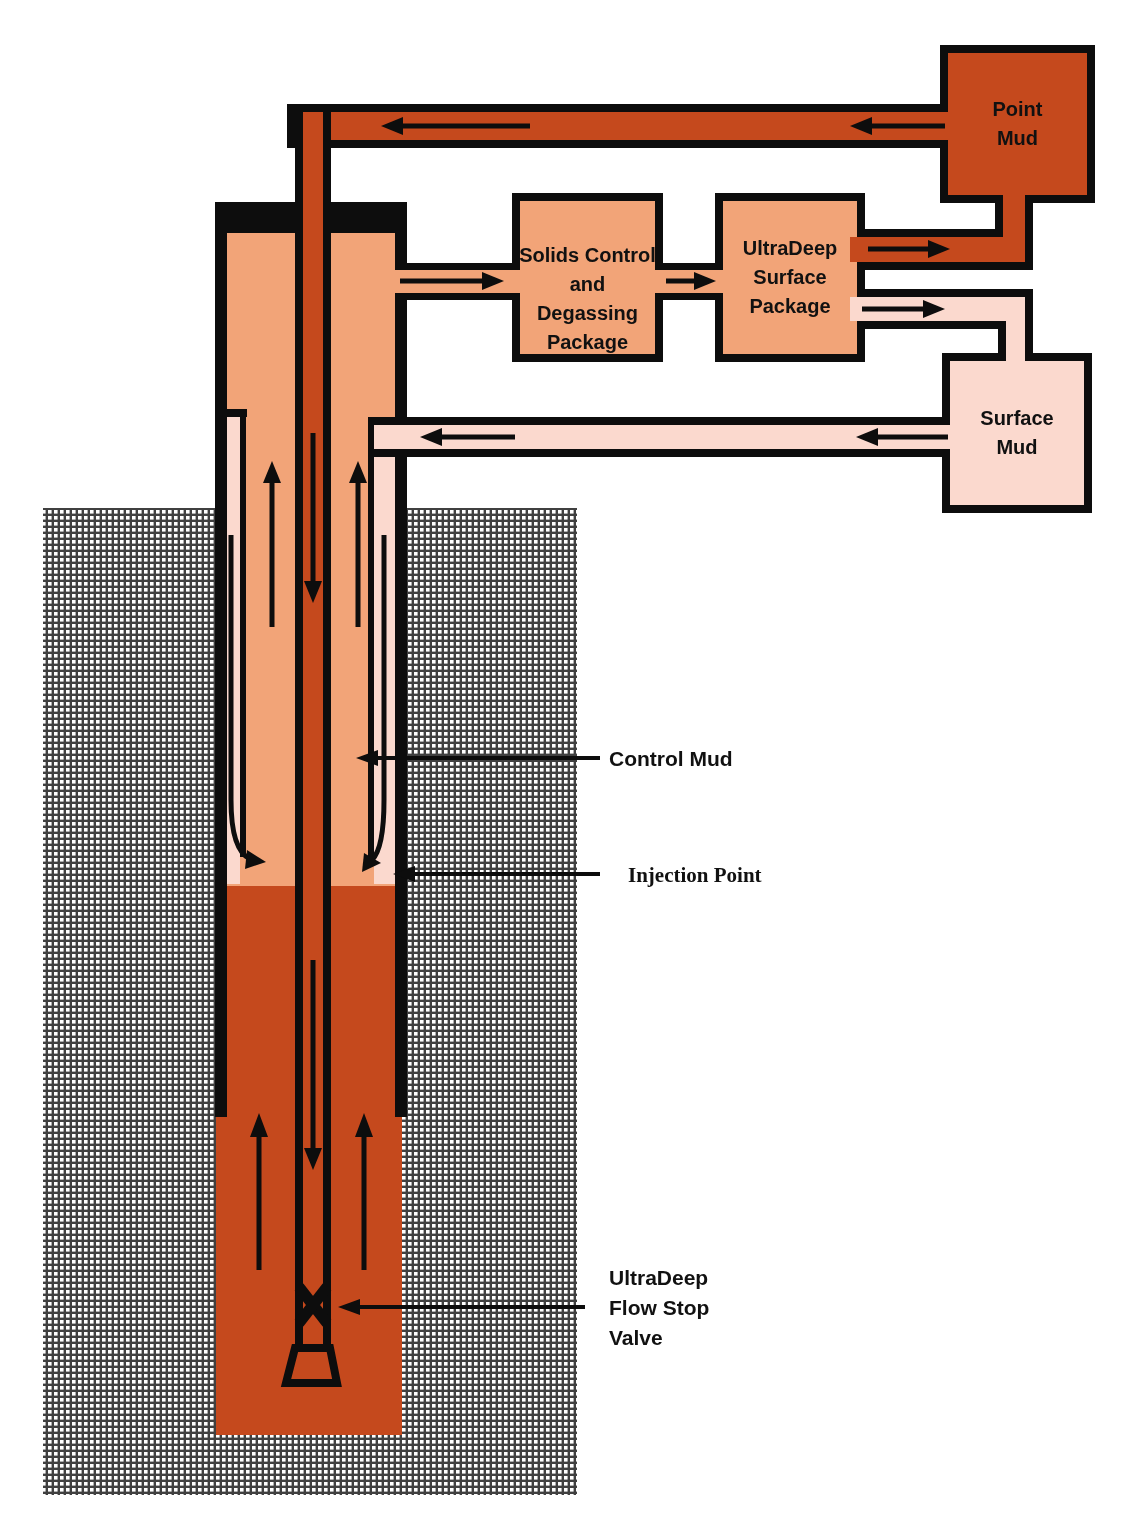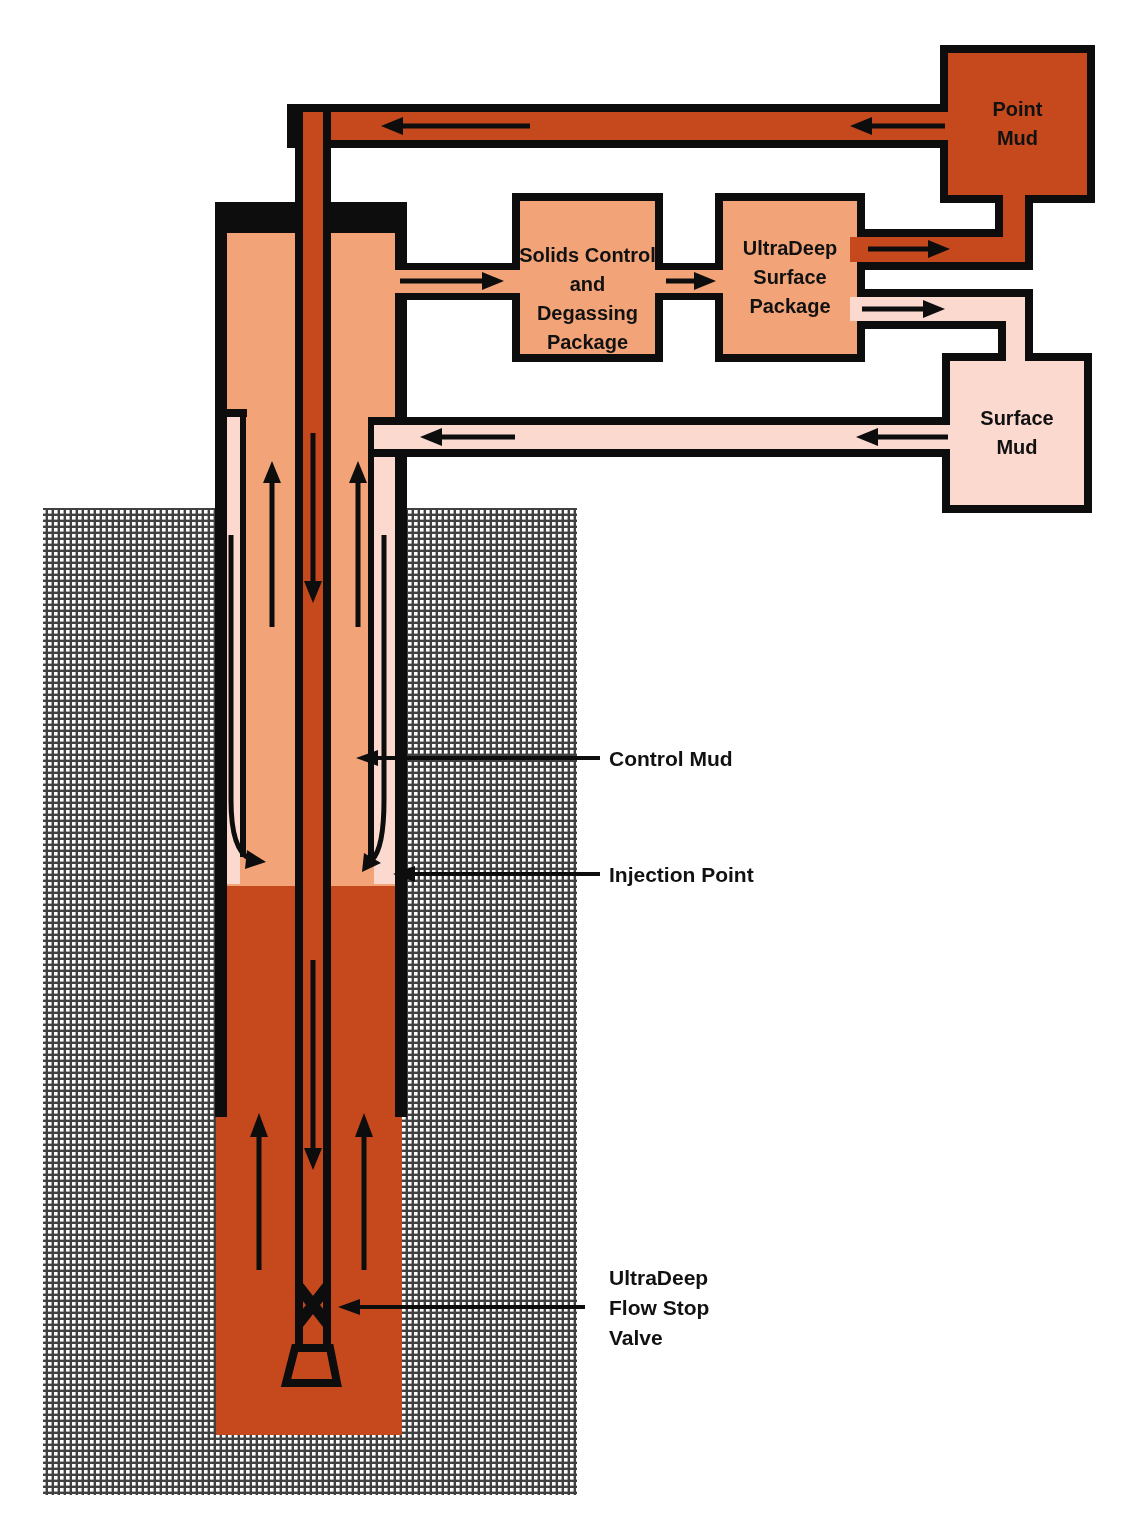--- a/index.html
+++ b/index.html
@@ -210,19 +210,19 @@
 
 <div class="lbl" style="left:715px;top:193px;width:150px;height:169px;">UltraDeep
 Surface
 Package</div>
 
 <div class="lbl" style="left:942px;top:353px;width:150px;height:160px;">Surface
 Mud</div>
 
 <div class="side-lbl" style="left:609px;top:744px;">Control Mud</div>
 
-<div class="side-lbl" style="left:609px;top:860px;">Injection Point</div>
+<div class="side-lbl" style="left:628px;top:860px;font-family:Liberation Serif, serif;">Injection Point</div>
 
 <div class="side-lbl" style="left:609px;top:1263px;">UltraDeep
 Flow Stop
 Valve</div>
 
 </div>
 
 </body></html>

